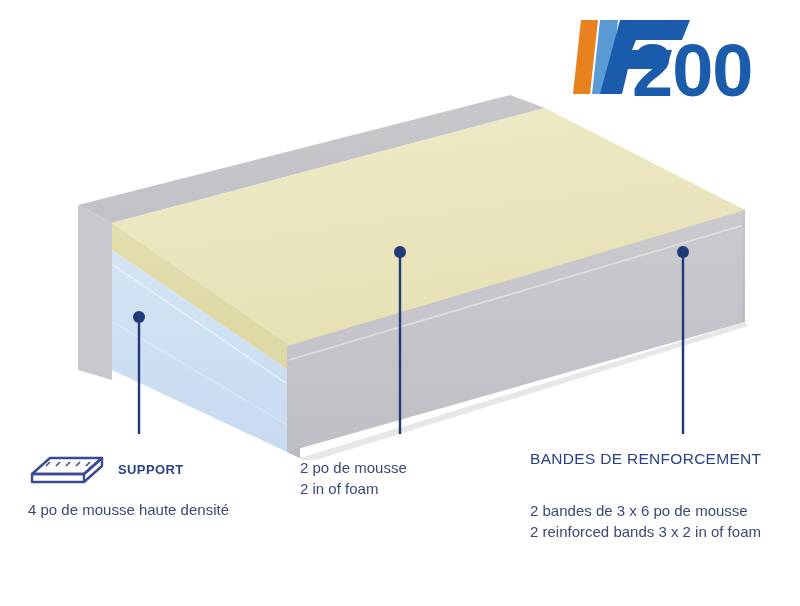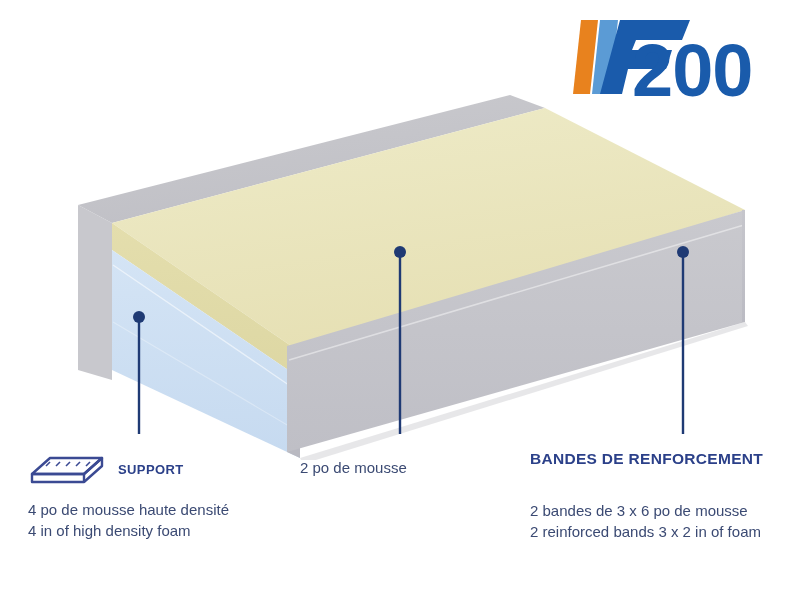--- a/index.html
+++ b/index.html
@@ -70,21 +70,21 @@
   }
   .legend-title {
     font-size: 13px;
     font-weight: bold;
     color: #2b4089;
     letter-spacing: 0.4px;
     white-space: nowrap;
   }
   .legend-title-stack {
     font-size: 15.5px;
-    font-weight: bold;
+    font-weight: normal;
     color: #2b4089;
     letter-spacing: 0.3px;
     line-height: 1.22;
     padding-top: 2px;
   }
   .legend-body {
     margin-top: 10px;
     font-size: 15px;
     color: #3b4a73;
     line-height: 1.38;
@@ -194,27 +194,27 @@
               <line x1="42" y1="10" x2="38" y2="14"></line>
               <line x1="52" y1="10" x2="48" y2="14"></line>
               <line x1="62" y1="10" x2="58" y2="14"></line>
             </g>
           </svg>
         </span>
         <span class="legend-title">SUPPORT</span>
       </div>
       <div class="legend-body">
         <div>4 po de mousse haute densité</div>
-        <div>4 in of high density foam</div>
       </div>
     </div>
 
     <div class="legend-col col-confort">
       <div class="legend-body">
         <div>2 po de mousse</div>
+        <div>2 in of foam</div>
       </div>
     </div>
 
     <div class="legend-col col-bandes">
       <div class="legend-title-stack">
         <div>BANDES DE RENFORCEMENT</div>
       </div>
       <div class="legend-body" style="margin-top:32px;">
         <div>2 bandes de 3 x 6 po de mousse</div>
         <div>2 reinforced bands 3 x 2 in of foam</div>

